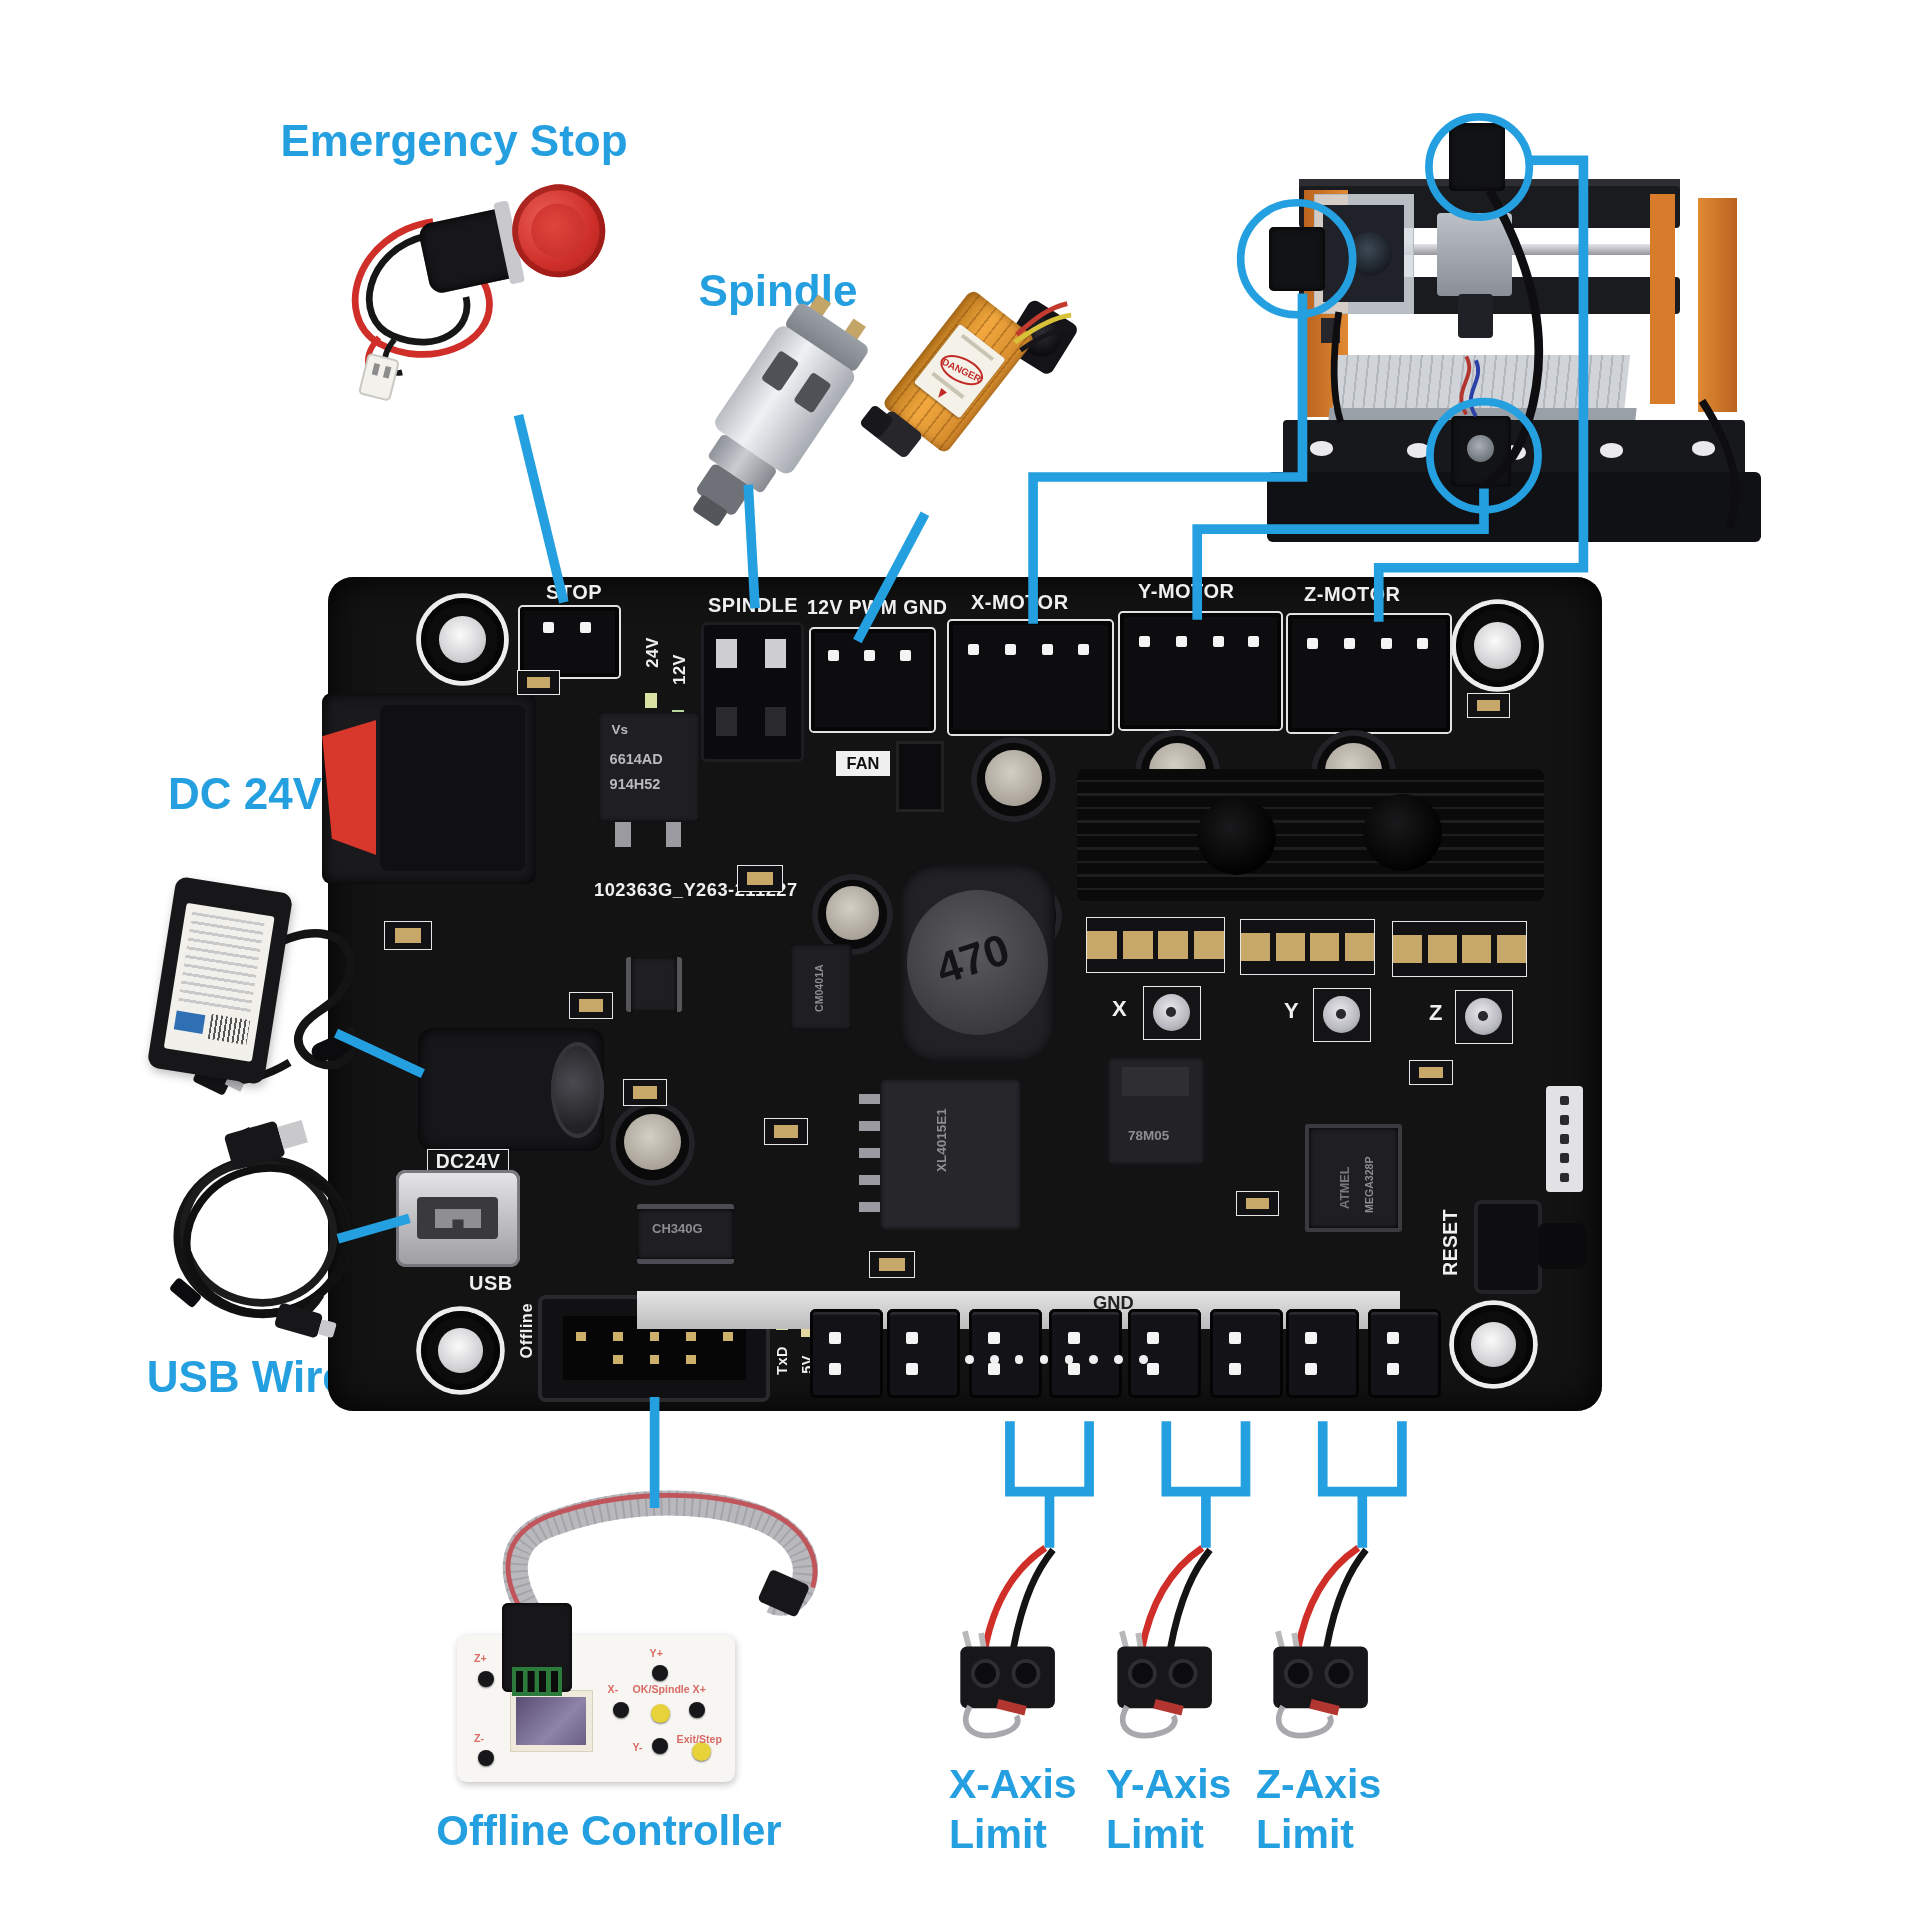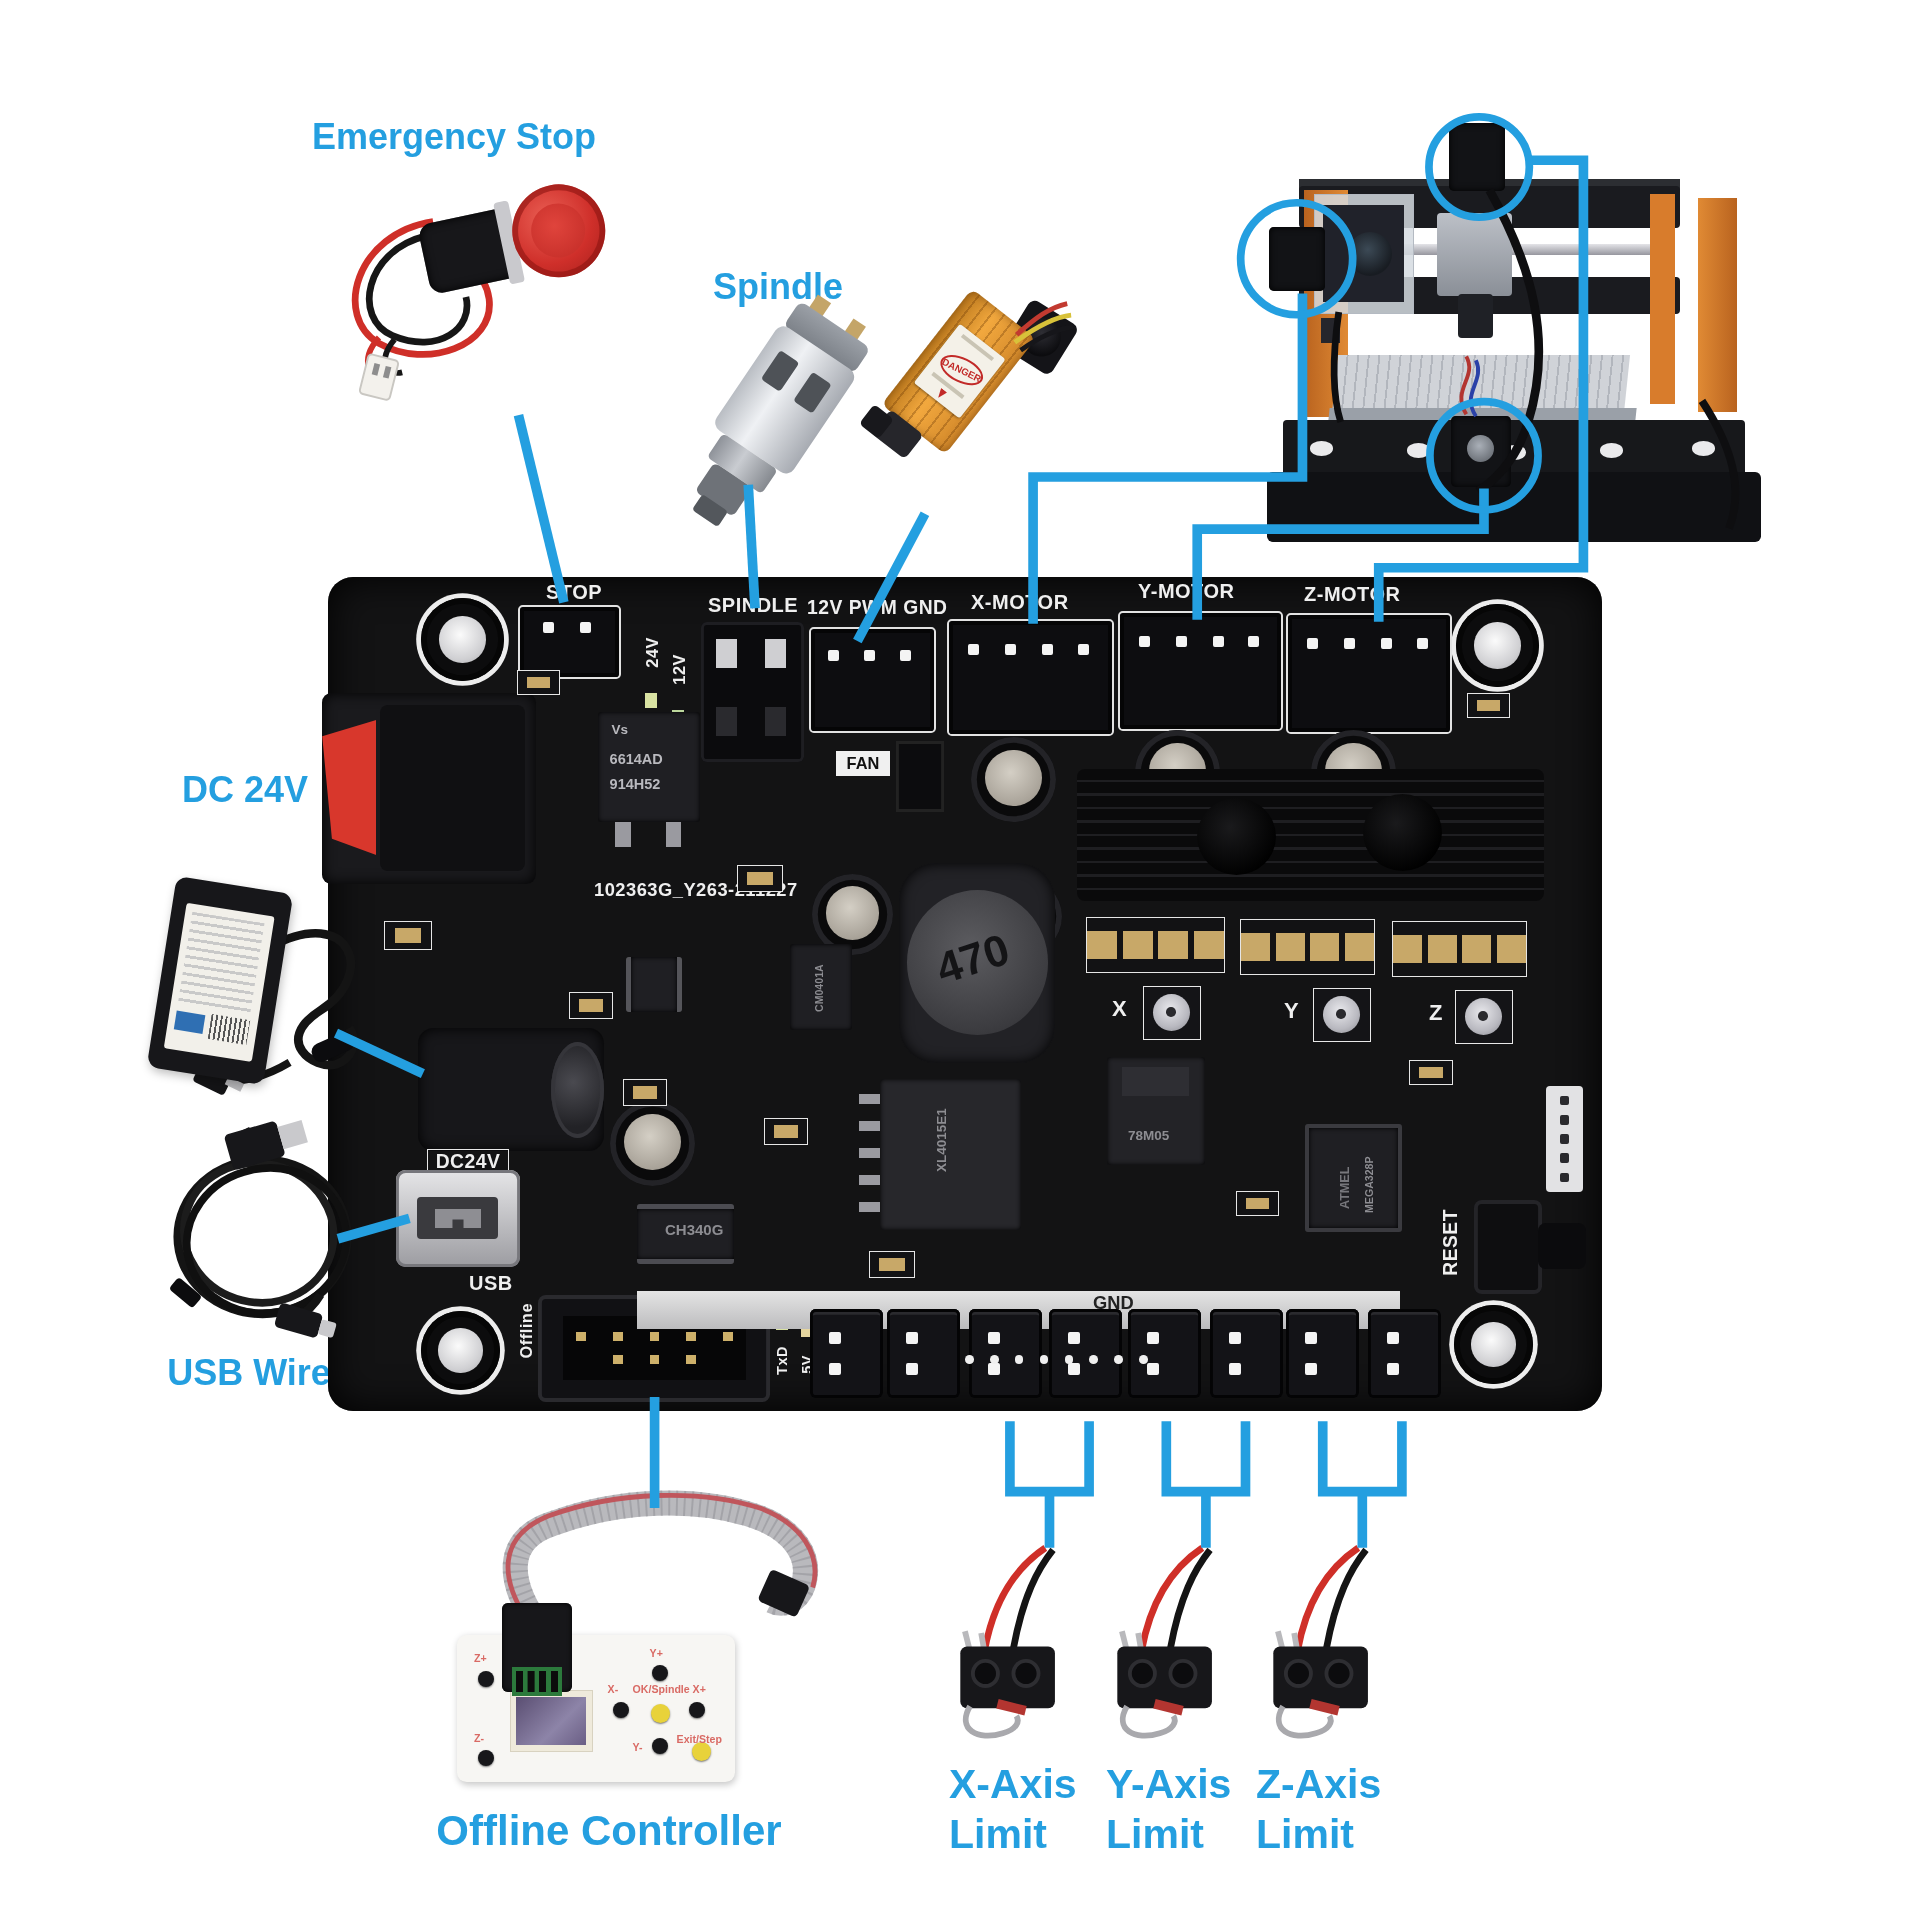--- a/index.html
+++ b/index.html
@@ -1,21 +1,21 @@
 <!DOCTYPE html>
 <html><head>
 <meta charset="utf-8">
 <style>
   :root{ --accent:#249fe0; }
   html,body{margin:0;padding:0;background:#fff;}
   #canvas{position:relative;width:1931px;height:1931px;background:#fff;overflow:hidden;
           font-family:"Liberation Sans",sans-serif;}
   .abs{position:absolute;}
   
-  .blab{position:absolute;color:var(--accent);font-weight:700;font-size:36px;white-space:nowrap;
+  .blab{position:absolute;color:var(--accent);font-weight:700;font-size:44px;white-space:nowrap;
         font-family:"Liberation Sans",sans-serif;}
   .center{transform:translateX(-50%);}
   
   .wt{color:#efefef;font-weight:700;font-family:"Liberation Sans",sans-serif;letter-spacing:0.5px;}
   .vert{writing-mode:vertical-rl;transform:rotate(180deg);}
   
   .con{position:absolute;background:#0d0d10;border:2.9px solid #e2e2e2;border-radius:4.8px;
        box-shadow:inset 0 0 0 3.9px #050506;}
   .pin{position:absolute;width:10.6px;height:10.6px;background:#f4f4f4;border-radius:1.9px;}
   
@@ -222,21 +222,21 @@
     </div>
     <div class="chip" style="left:462px;top:367px;width:62px;height:86px;">
       <span class="chiptxt" style="left:23px;top:68px;font-size:10.6px;transform:rotate(-90deg);transform-origin:0 0;">CM0401A</span>
     </div>
     <div class="chip" style="left:298px;top:380px;width:46px;height:55px;border-left:5.8px solid #55555a;border-right:5.8px solid #55555a;"></div>
     <div class="chip" style="left:977px;top:547px;width:89px;height:100px;border:4.8px solid #3a3a3f;">
       <span class="chiptxt" style="left:29px;top:81px;font-size:12.6px;transform:rotate(-90deg);transform-origin:0 0;color:#77777c;">ATMEL</span>
       <span class="chiptxt" style="left:54px;top:85px;font-size:10.6px;transform:rotate(-90deg);transform-origin:0 0;">MEGA328P</span>
     </div>
     <div class="chip" style="left:309px;top:627px;width:97px;height:50px;border-top:5.8px solid #4c4c52;border-bottom:5.8px solid #4c4c52;">
-      <span class="chiptxt" style="left:28px;top:11.6px;font-size:15px;">CH340G</span>
+      <span class="chiptxt" style="left:15px;top:11.6px;font-size:13px;">CH340G</span>
     </div>
 
     <div class="abs" style="left:90px;top:451px;width:186px;height:123px;background:#17171a;border-radius:15.4px;box-shadow:inset 0 0 13.5px #000;">
       <div class="abs" style="left:133px;top:13.5px;width:53px;height:96px;border-radius:50%;background:radial-gradient(circle at 42% 42%,#4a4a50,#222226 70%);box-shadow:inset 0 0 0 3.9px #35353a;"></div>
     </div>
     <div class="abs" style="left:99px;top:572px;padding:1px 7.7px;border:1.9px solid #e8e8e8;">
       <span class="wt" style="font-size:19.3px;">DC24V</span>
     </div>
 
     <div class="abs" style="left:68px;top:593px;width:124px;height:97px;border-radius:9.7px;background:linear-gradient(180deg,#e6e6e8,#9c9ca1);box-shadow:inset 0 0 0 2.9px #77777c;">

